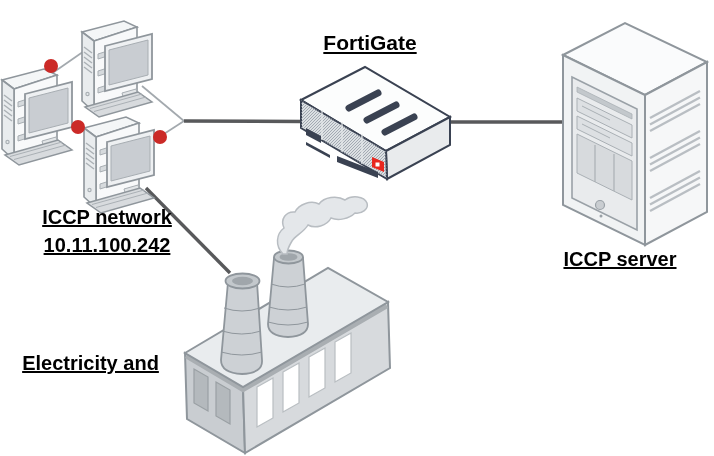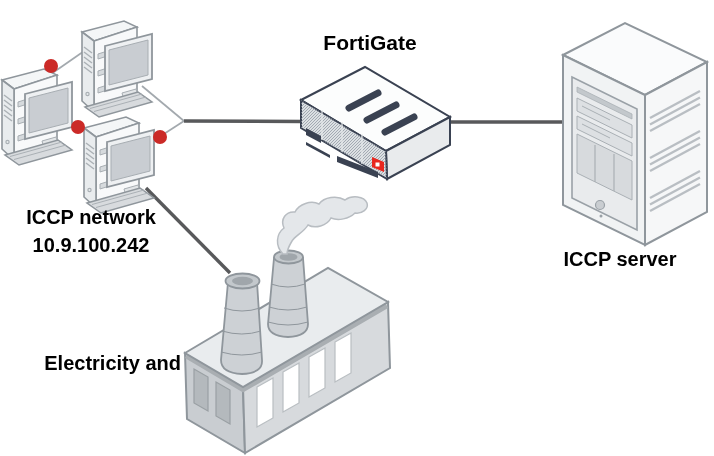--- a/index.html
+++ b/index.html
@@ -1,24 +1,24 @@
 <!DOCTYPE html>
 <html><head>
 <meta charset="utf-8">
 <style>
   html,body{margin:0;padding:0;}
   body{font-family:"Liberation Sans",sans-serif;background:#fff;}
   .stage{position:relative;width:714px;height:456px;background:#fff;overflow:hidden;}
   .stage svg{position:absolute;left:0;top:0;}
   .lbl{position:absolute;color:#000;font-weight:bold;line-height:28px;pointer-events:none;}
-  .lbl span{display:block;}
+  .lbl span{display:block;text-decoration:underline;}
   .lbl-fortigate{left:290px;top:29px;width:160px;text-align:center;font-size:21px;}
-  .lbl-network{left:1px;top:203px;width:180px;text-align:center;font-size:20px;}
+  .lbl-network{left:17px;top:203px;width:180px;text-align:center;font-size:20px;}
   .lbl-server{left:530px;top:245px;width:180px;text-align:center;font-size:20px;}
-  .lbl-station{left:0px;top:349px;width:181px;text-align:right;font-size:20px;}
+  .lbl-station{left:0px;top:349px;width:181px;text-align:center;font-size:20px;}
 </style>
 </head>
 <body>
 
 <div class="stage">
   <svg width="714" height="456" viewBox="0 0 714 456">
     <defs>
       <pattern id="hatch" width="3" height="3" patternUnits="userSpaceOnUse">
         <path d="M0,3 L3,0" stroke="#8a919c" stroke-width="0.7"></path>
       </pattern>
@@ -161,21 +161,21 @@
 
       <path d="M283,254 C275,246 276,234 284,228 C280,219 286,211 295,212 C299,204 311,200 319,204 C324,197 337,195 345,200 C352,195 364,196 367,203 C369,209 362,214 355,213 C349,219 338,221 331,218 C327,226 315,229 308,225 C304,232 295,236 292,241 C289,246 287,250 287,254 Z" fill="#e4e7ea" stroke="#b8bdc2" stroke-width="1.5"></path>
     </g>
   </svg>
 
   <div class="lbl lbl-fortigate">
     <span>FortiGate</span>
   </div>
   <div class="lbl lbl-network">
     <span>ICCP network</span>
-    <span>10.9.100.242</span>
+    <span>10.11.100.242</span>
   </div>
   <div class="lbl lbl-server">
     <span>ICCP server</span>
   </div>
   <div class="lbl lbl-station">
     <span>Electricity and</span>
   </div>
 </div>
 
 </body></html>

